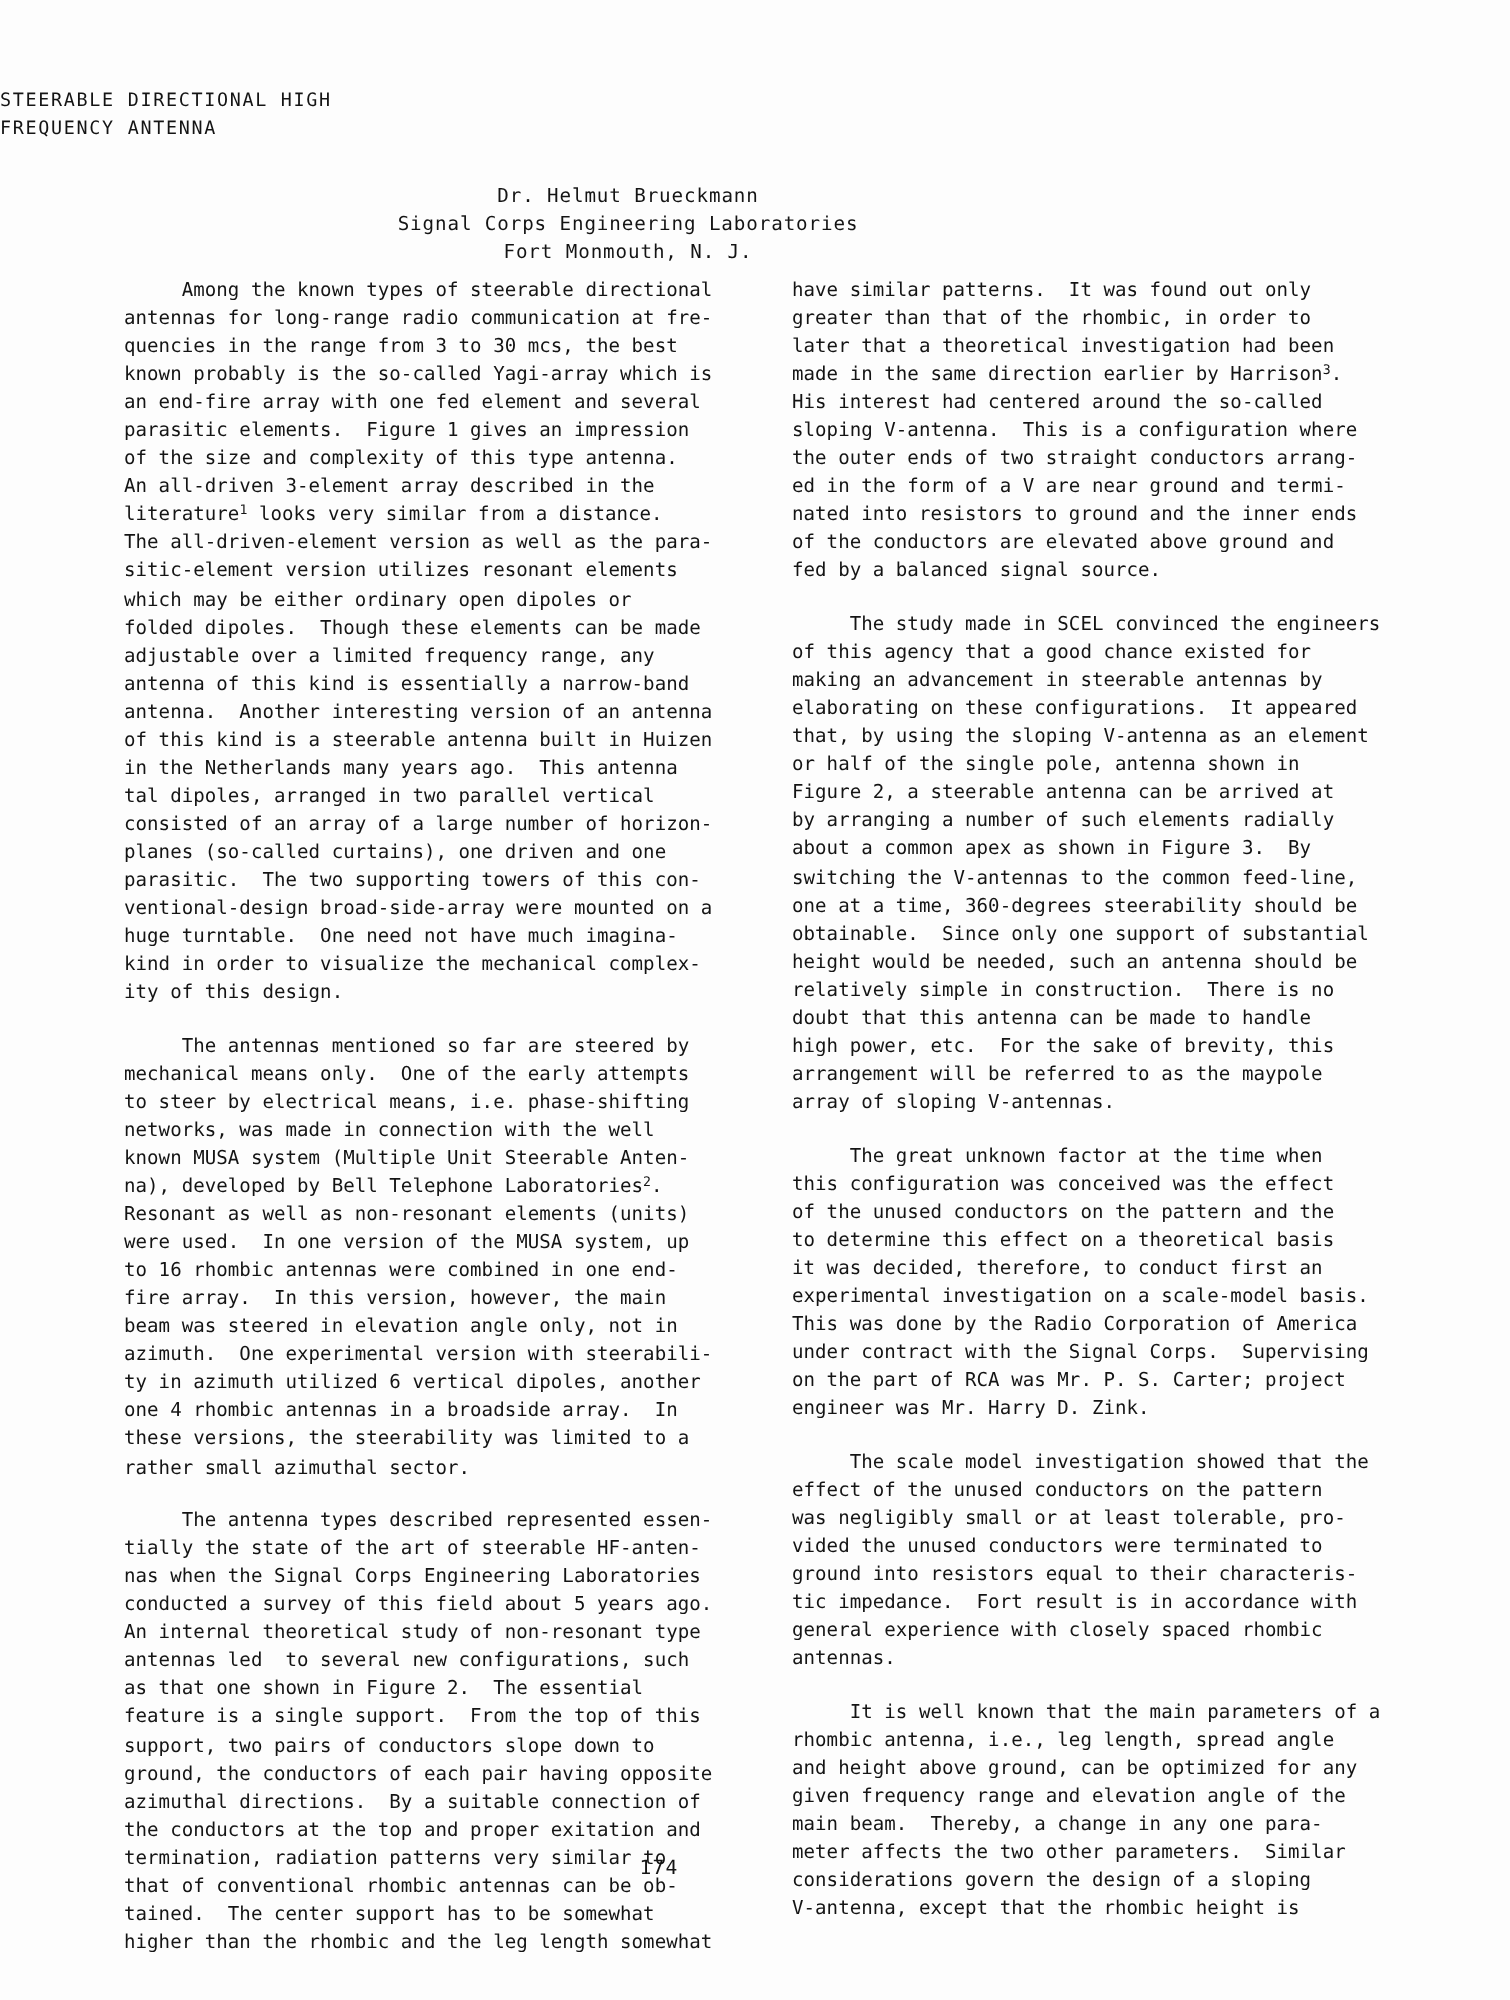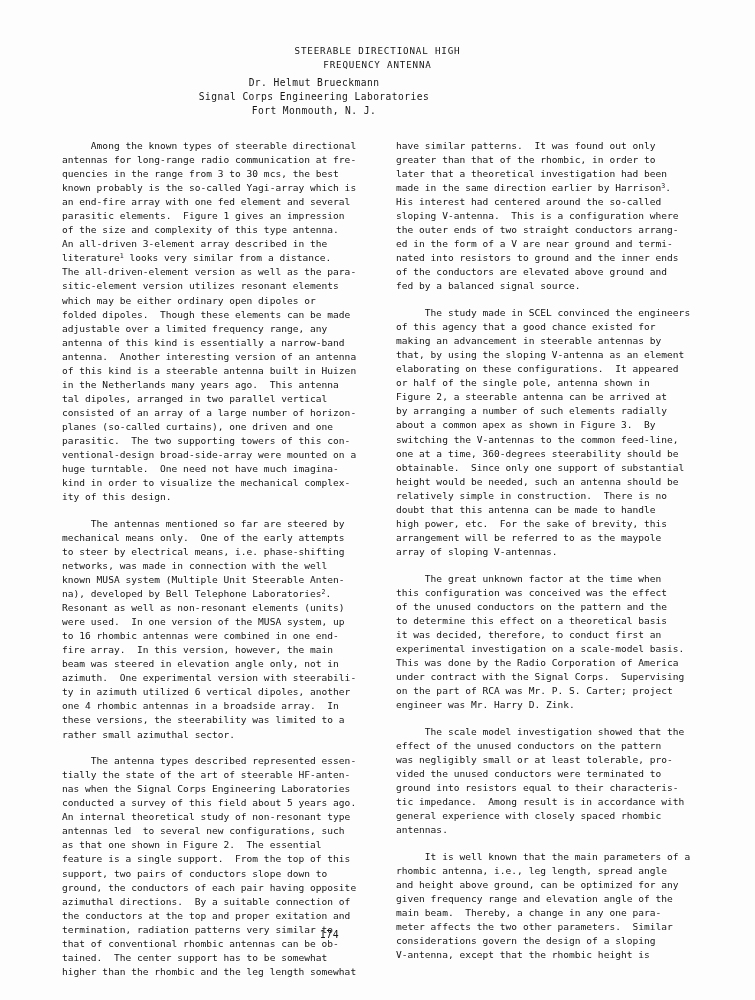--- a/index.html
+++ b/index.html
@@ -18,31 +18,30 @@
     font-family: "DejaVu Sans Mono", "Liberation Mono", monospace;
     color: #141414;
   }
 
   
   .title-block {
     position: absolute;
     top: 44px;
     left: 0;
     width: 755px;
-    text-align: center;
   }
   .title-line {
     font-size: 9.2px;
     letter-spacing: 0.85px;
     line-height: 13.5px;
     white-space: pre;
   }
   .author-block {
     position: absolute;
-    top: 76px;
+    top: 92px;
     left: 0;
     width: 628px;
     text-align: center;
   }
   .author-line {
     font-size: 9.6px;
     letter-spacing: 0.45px;
     line-height: 14.2px;
     white-space: pre;
   }
@@ -184,22 +183,22 @@
           <div class="line">the outer ends of two straight conductors arrang-</div>
           <div class="line">ed in the form of a V are near ground and termi-</div>
           <div class="line">nated into resistors to ground and the inner ends</div>
           <div class="line">of the conductors are elevated above ground and</div>
           <div class="line">fed by a balanced signal source.</div>
         </div>
         <div class="para">
           <div class="line">     The study made in SCEL convinced the engineers</div>
           <div class="line">of this agency that a good chance existed for</div>
           <div class="line">making an advancement in steerable antennas by</div>
+          <div class="line">elaborating on these configurations.  It appeared</div>
           <div class="line">that, by using the sloping V-antenna as an element</div>
-          <div class="line">elaborating on these configurations.  It appeared</div>
           <div class="line">or half of the single pole, antenna shown in</div>
           <div class="line">Figure 2, a steerable antenna can be arrived at</div>
           <div class="line">by arranging a number of such elements radially</div>
           <div class="line">about a common apex as shown in Figure 3.  By</div>
           <div class="line">switching the V-antennas to the common feed-line,</div>
           <div class="line">one at a time, 360-degrees steerability should be</div>
           <div class="line">obtainable.  Since only one support of substantial</div>
           <div class="line">height would be needed, such an antenna should be</div>
           <div class="line">relatively simple in construction.  There is no</div>
           <div class="line">doubt that this antenna can be made to handle</div>
@@ -218,21 +217,21 @@
           <div class="line">under contract with the Signal Corps.  Supervising</div>
           <div class="line">on the part of RCA was Mr. P. S. Carter; project</div>
           <div class="line">engineer was Mr. Harry D. Zink.</div>
         </div>
         <div class="para">
           <div class="line">     The scale model investigation showed that the</div>
           <div class="line">effect of the unused conductors on the pattern</div>
           <div class="line">was negligibly small or at least tolerable, pro-</div>
           <div class="line">vided the unused conductors were terminated to</div>
           <div class="line">ground into resistors equal to their characteris-</div>
-          <div class="line">tic impedance.  Among result is in accordance with</div>
+          <div class="line">tic impedance.  Fort result is in accordance with</div>
           <div class="line">general experience with closely spaced rhombic</div>
           <div class="line">antennas.</div>
         </div>
         <div class="para">
           <div class="line">     It is well known that the main parameters of a</div>
           <div class="line">rhombic antenna, i.e., leg length, spread angle</div>
           <div class="line">and height above ground, can be optimized for any</div>
           <div class="line">given frequency range and elevation angle of the</div>
           <div class="line">main beam.  Thereby, a change in any one para-</div>
           <div class="line">meter affects the two other parameters.  Similar</div>

